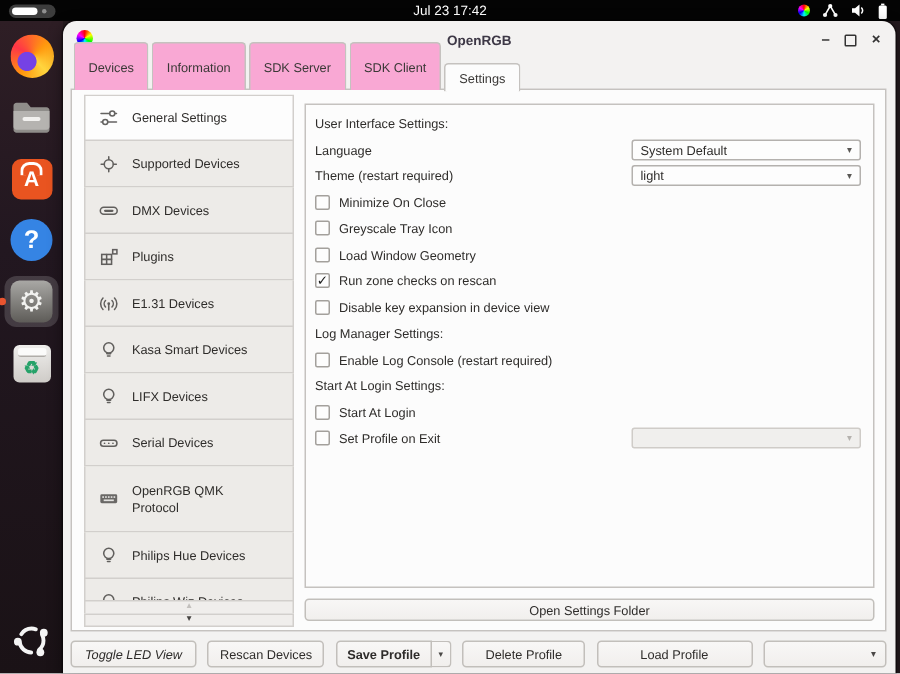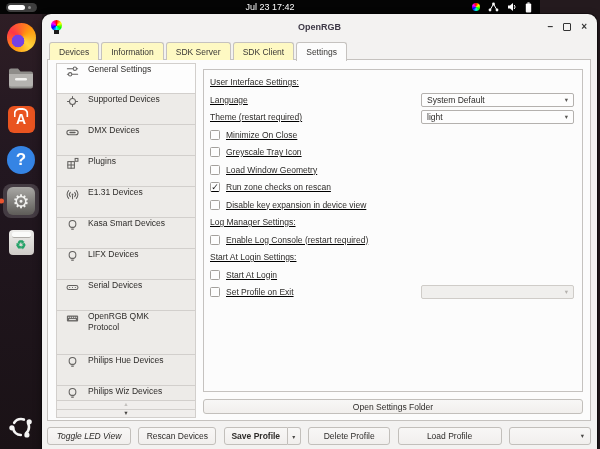--- a/index.html
+++ b/index.html
@@ -1,20 +1,20 @@
 <!DOCTYPE html>
 <html><head>
 <meta charset="utf-8">
 <style>
   html,body{margin:0;padding:0;}
   .screen{position:relative;width:600px;height:449px;overflow:hidden;
     font-family:"Liberation Sans",sans-serif;background:#241a1e;
     -webkit-font-smoothing:antialiased;}
   
-  .topbar{position:absolute;left:0;top:0;width:540px;height:14px;background:#040404;
+  .topbar{position:absolute;left:0;top:0;width:600px;height:14px;background:#040404;
     color:#fff;font-size:9px;display:flex;align-items:center;justify-content:center;}
   .ws-pill{position:absolute;left:6px;top:2.5px;width:31px;height:9px;background:#3d3d3d;
     border-radius:5px;display:flex;align-items:center;padding:0 2px;gap:3px;box-sizing:border-box;}
   .ws-active{width:17px;height:5px;background:#fff;border-radius:3px;}
   .ws-dot{width:3px;height:3px;background:#8f8f8f;border-radius:50%;}
   .tray{position:absolute;right:8px;top:0;height:14px;display:flex;align-items:center;gap:8px;}
   .rgb-dot{width:8px;height:8px;border-radius:50%;
     background:conic-gradient(#f00,#ff0,#0f0,#0ff,#00f,#f0f,#f00);}
   .tray svg{display:block;}
   
@@ -50,47 +50,47 @@
     font-size:9px;font-weight:bold;color:#3d3846;}
   .win-icon{position:absolute;left:8px;top:6px;width:13px;height:15px;}
   .win-icon .bulb{width:11px;height:11px;border-radius:50%;margin:0 auto;
     background:conic-gradient(#f00,#ff0,#0f0,#0ff,#00f,#f0f,#f00);}
   .win-icon .base{width:5px;height:4px;background:#1a1a1a;margin:-1px auto 0;}
   .controls{position:absolute;right:10px;top:0;height:26px;display:flex;align-items:center;gap:10px;color:#333;}
   .ctl{font-size:10px;line-height:1;cursor:default;}
   .ctl-max{width:6px;height:6px;border:1.2px solid #333;border-radius:1px;}
   
   .tabbar{position:relative;height:20px;display:flex;align-items:flex-end;padding-left:7px;z-index:3;}
-  .tab{height:18px;padding:0 9px;display:flex;align-items:center;font-size:8.5px;color:#3a3836;
-    background:#fef9c3;border:1px solid #c5c2bf;border-bottom:none;border-radius:3px 3px 0 0;
+  .tab{height:32px;padding:0 9px;display:flex;align-items:center;font-size:8.5px;color:#3a3836;
+    background:#f9a8d4;border:1px solid #c5c2bf;border-bottom:none;border-radius:3px 3px 0 0;
     margin-right:2px;box-sizing:border-box;}
   .tab.active{background:#fcfcfc;height:19px;margin-bottom:-1px;padding-bottom:1px;}
   
   .pane{position:absolute;left:5px;right:6px;top:45px;bottom:28px;background:#fcfcfc;
     border:1px solid #c5c2bf;box-sizing:border-box;z-index:1;}
   
   .side-list{position:absolute;left:8px;top:3px;width:140px;height:339px;overflow:hidden;}
   .side-item{box-sizing:border-box;min-height:31px;background:#edebe8;border:1px solid #d2cfcc;
-    border-top:none;display:flex;align-items:flex-start;gap:8px;padding:0 8px;font-size:8.5px;color:#2e2c2a;}
+    border-top:none;display:flex;align-items:center;gap:8px;padding:0 8px;font-size:8.5px;color:#2e2c2a;}
   .side-item:first-child{border-top:1px solid #d2cfcc;}
   .side-item.selected{background:#fdfdfd;}
   .side-item .s-icon{width:15px;height:15px;flex:0 0 auto;opacity:.8;}
   .side-item .s-icon svg{width:15px;height:15px;display:block;}
   .side-item .s-label{line-height:1.25;}
   .side-item.wrap .s-label{max-width:74px;}
   .side-item.wrap{min-height:44px;}
   .side-scroll{position:absolute;left:8px;width:140px;bottom:2px;height:18px;}
   .scroll-btn{box-sizing:border-box;height:9px;background:#f0eeec;border:1px solid #d2cfcc;
     display:flex;align-items:center;justify-content:center;font-size:5.5px;line-height:1;}
   .scroll-btn.up{color:#c3c0bd;border-bottom:none;}
   .scroll-btn.down{color:#474543;}
   
   .main-frame{position:absolute;left:155px;top:9px;width:380px;height:323px;
     border:1px solid #c5c2bf;background:#fcfcfc;box-sizing:border-box;
-    padding:5px 6px;display:flex;flex-direction:column;gap:3.5px;text-decoration:underline;}
+    padding:5px 6px;display:flex;flex-direction:column;gap:3.5px;}
   .row{height:14px;display:flex;align-items:center;position:relative;
     font-size:8.5px;color:#2e2c2a;flex:0 0 auto;}
   .checkbox{box-sizing:border-box;width:10px;height:10px;border:1px solid #a3a09c;background:#fdfdfd;
     border-radius:1.5px;margin-right:6px;display:flex;align-items:center;justify-content:center;
     font-size:9px;line-height:1;color:#1c1c1c;flex:0 0 auto;}
   .combo{position:absolute;right:2px;width:153px;height:14px;box-sizing:border-box;
     border:1px solid #b4b1ae;background:#fdfdfd;border-radius:2px;display:flex;align-items:center;
     padding:0 5px;font-size:8.5px;color:#2e2c2a;}
   .combo .arrow{margin-left:auto;font-size:6.5px;color:#5a5855;}
   .combo.disabled{background:#f0efed;border-color:#cfccc8;}

